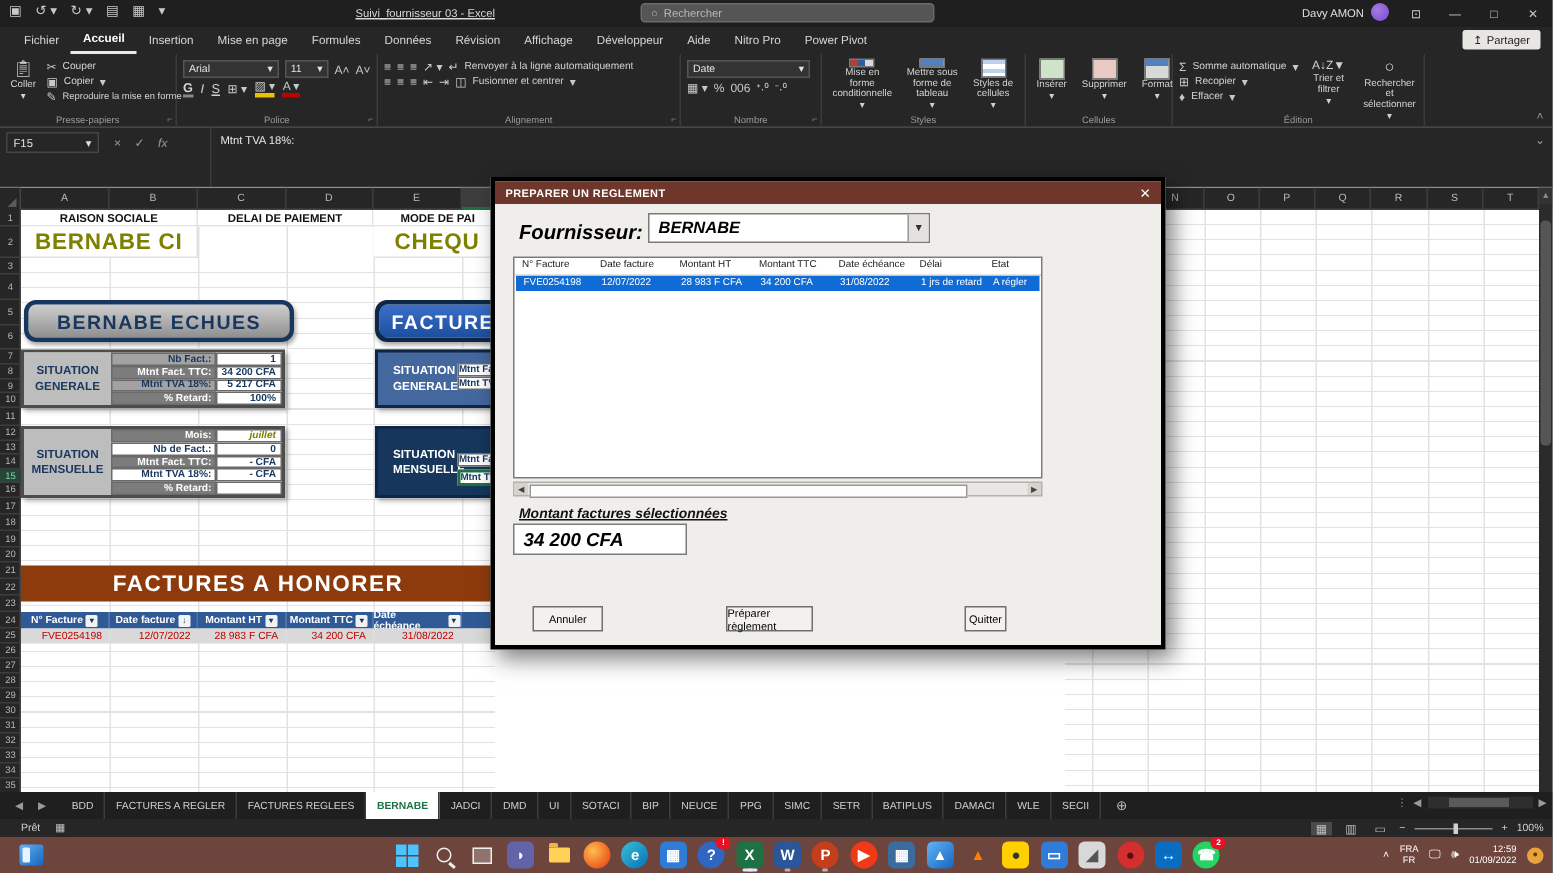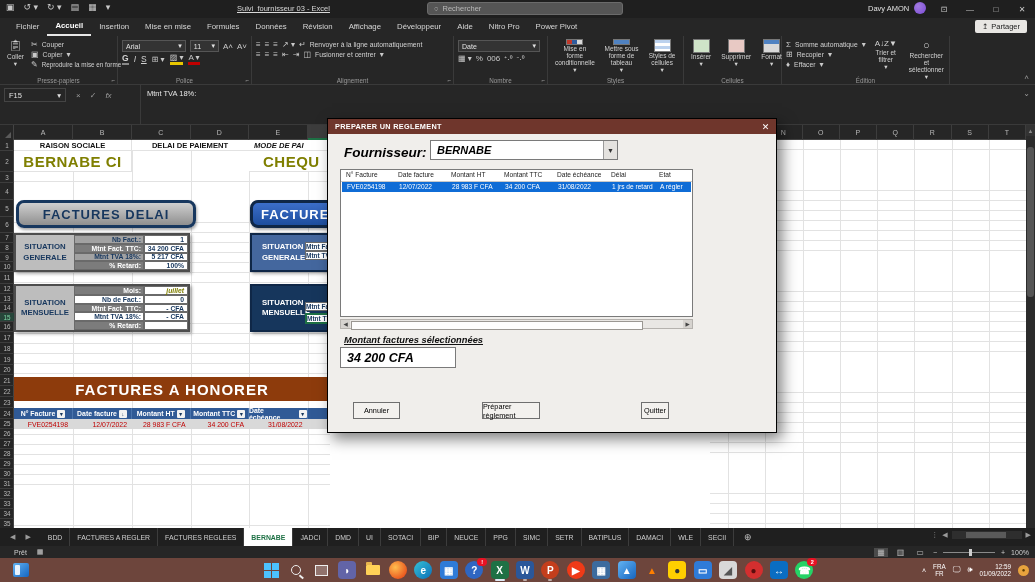--- a/index.html
+++ b/index.html
@@ -107,21 +107,21 @@
             border:0.5px solid #6a6a6a;box-sizing:border-box;}
   .minicell.selcell{border:2px solid #1e7145;}
   .banner{position:absolute;left:14px;top:252px;width:316px;height:24px;background:#8d3b0c;color:#fff;font-weight:bold;
           font-size:15px;letter-spacing:1px;display:flex;align-items:center;justify-content:center;}
   .tblhead{position:absolute;top:283px;height:11px;background:#305a96;color:#fff;font-size:6.9px;font-weight:bold;
            display:flex;align-items:center;justify-content:center;gap:2px;border-right:1px solid #4a74ad;box-sizing:border-box;}
   .fbtn{width:8px;height:8px;background:#f2f2f2;color:#17375e;font-size:5.5px;line-height:8px;text-align:center;border-radius:1px;}
   .tblcell{position:absolute;top:294px;height:10px;background:#d9d9d9;color:#c00000;font-size:6.9px;
            display:flex;align-items:center;justify-content:flex-end;padding-right:5px;box-sizing:border-box;}
   
-  .dialog{position:absolute;left:327px;top:118px;width:450px;height:315px;background:#f0eeeb;border:1px solid #000000;
+  .dialog{position:absolute;left:327px;top:118px;width:450px;height:315px;background:#f0eeeb;border:3px solid #000000;
           box-shadow:5px 6px 14px rgba(0,0,0,.5);box-sizing:border-box;z-index:20;}
   .dlg-title{position:absolute;left:0;top:0;right:0;height:15px;background:#6f362c;color:#fff;font-size:7.3px;font-weight:bold;
              display:flex;align-items:center;padding-left:7px;letter-spacing:.3px;}
   .dlg-close{position:absolute;right:5px;top:2px;width:11px;height:11px;color:#fff;font-size:9px;display:flex;align-items:center;justify-content:center;}
   .dlg-fourn{position:absolute;left:16px;top:26px;font-size:13.5px;font-weight:bold;font-style:italic;color:#000;}
   .dlg-combo{position:absolute;left:102px;top:21px;width:188px;height:20px;background:#fff;border:1px solid #7a7a7a;box-sizing:border-box;}
   .dlg-combo .val{position:absolute;left:6px;top:3px;font-size:11px;font-style:italic;font-weight:bold;color:#000;}
   .dlg-combo .dd{position:absolute;right:0;top:0;width:13px;height:18px;background:#e4e2df;border-left:1px solid #9a9a9a;
                  font-size:7px;display:flex;align-items:center;justify-content:center;color:#333;}
   .dlg-list{position:absolute;left:12px;top:50px;width:353px;height:148px;background:#fff;border:1px solid #7a7a7a;box-sizing:border-box;}
@@ -207,21 +207,21 @@
       <div>□</div>
       <div>✕</div>
     </div>
   </div>
 
   <div class="menubar">
     <div id="menu-tabs">
         <div class="mtab">Fichier</div>
         <div class="mtab active">Accueil</div>
         <div class="mtab">Insertion</div>
-        <div class="mtab">Mise en mise</div>
+        <div class="mtab">Mise en page</div>
         <div class="mtab">Formules</div>
         <div class="mtab">Données</div>
         <div class="mtab">Révision</div>
         <div class="mtab">Affichage</div>
         <div class="mtab">Développeur</div>
         <div class="mtab">Aide</div>
         <div class="mtab">Nitro Pro</div>
         <div class="mtab">Power Pivot</div>
       </div>
     <div class="share-btn">
@@ -485,25 +485,25 @@
         <div class="rowcell" style="top: 344px; height: 10px;">30</div>
         <div class="rowcell" style="top: 354px; height: 10px;">31</div>
         <div class="rowcell" style="top: 364px; height: 10px;">32</div>
         <div class="rowcell" style="top: 374px; height: 10px;">33</div>
         <div class="rowcell" style="top: 384px; height: 10px;">34</div>
         <div class="rowcell" style="top: 394px; height: 10px;">35</div>
       </div>
 
     <div class="hdrcell" style="left:14px;width:118px;">RAISON SOCIALE</div>
     <div class="hdrcell" style="left:132px;width:117px;text-align:right;">DELAI DE PAIEMENT</div>
-    <div class="hdrcell" style="left:236px;width:110px;justify-content:flex-start;padding-left:18px;font-style:italic;">MODE DE PAI</div>
+    <div class="hdrcell" style="left:249px;width:110px;justify-content:flex-start;padding-left:18px;">MODE DE PAI</div>
     <div class="valcell" style="left:14px;width:118px;">BERNABE CI</div>
     <div class="valcell" style="left:249px;width:110px;justify-content:flex-start;padding-left:14px;">CHEQU</div>
 
-    <div class="btn-echues">FACTURES DELAI</div>
+    <div class="btn-echues">BERNABE ECHUES</div>
     <div class="btn-fact">FACTURES</div>
 
     <div class="sgblock" style="top:108px;height:39px;">
       <div class="sg-title">
         <span>SITUATION</span>
           <span>GENERALE</span>
       </div>
       <div class="srow" style="top:0;height:8.75px;">
           <div class="slbl lA">Nb Fact.:</div>
           <div class="sval">1</div>

